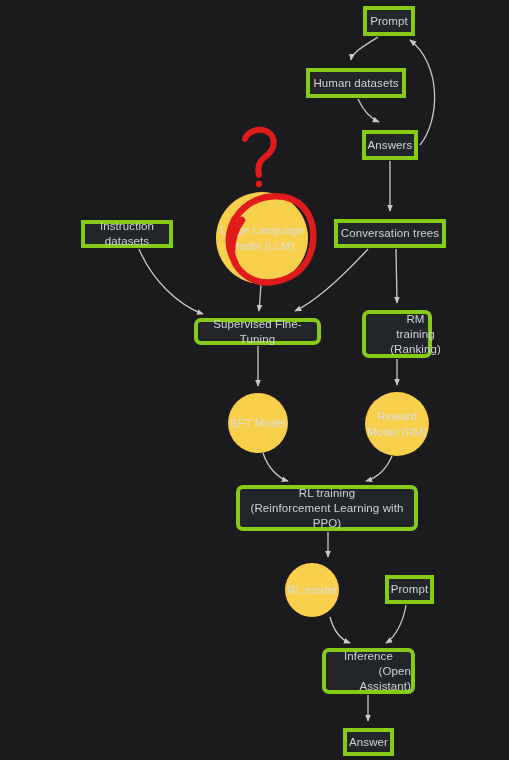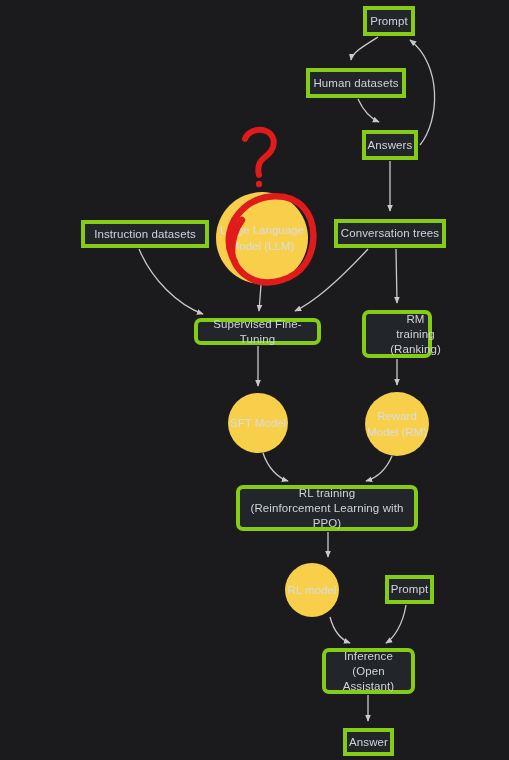--- a/index.html
+++ b/index.html
@@ -121,21 +121,21 @@
   </div>
 
   <div class="node box" style="left:362px;top:130px;width:56px;height:30px;">
     <span>Answers</span>
   </div>
 
   <div class="node box" style="left:334px;top:219px;width:112px;height:29px;">
     <span>Conversation trees</span>
   </div>
 
-  <div class="node box" style="left:81px;top:220px;width:128px;height:28px;">
+  <div class="node box" style="left:81px;top:220px;width:92px;height:28px;">
     <span>Instruction datasets</span>
   </div>
 
   <div class="node circle" style="left:216px;top:192px;width:92px;height:92px;">
     <span>Large Language</span>
     <span class="line2">Model (LLM)</span>
   </div>
 
   <div class="node box rounded" style="left:194px;top:318px;width:127px;height:27px;">
     <span>Supervised Fine-Tuning</span>
@@ -161,21 +161,21 @@
   </div>
 
   <div class="node circle" style="left:285px;top:563px;width:54px;height:54px;">
     <span>RL model</span>
   </div>
 
   <div class="node box" style="left:385px;top:575px;width:49px;height:29px;">
     <span>Prompt</span>
   </div>
 
-  <div class="node box rounded" style="left:322px;top:648px;width:93px;height:46px;">
+  <div class="node box rounded" style="left:322px;top:648px;width:93px;height:46px;text-align:right;">
     <span>Inference</span>
     <span class="line2">(Open Assistant)</span>
   </div>
 
   <div class="node box" style="left:343px;top:728px;width:51px;height:28px;">
     <span>Answer</span>
   </div>
 
   <svg class="annot-circle" style="left:206px;top:182px;width:112px;height:112px;" viewBox="0 0 112 112" xmlns="http://www.w3.org/2000/svg">
     <path d="M29,80 C18,62 22,40 38,26 C55,11 83,10 97,25 C111,40 110,66 99,82

